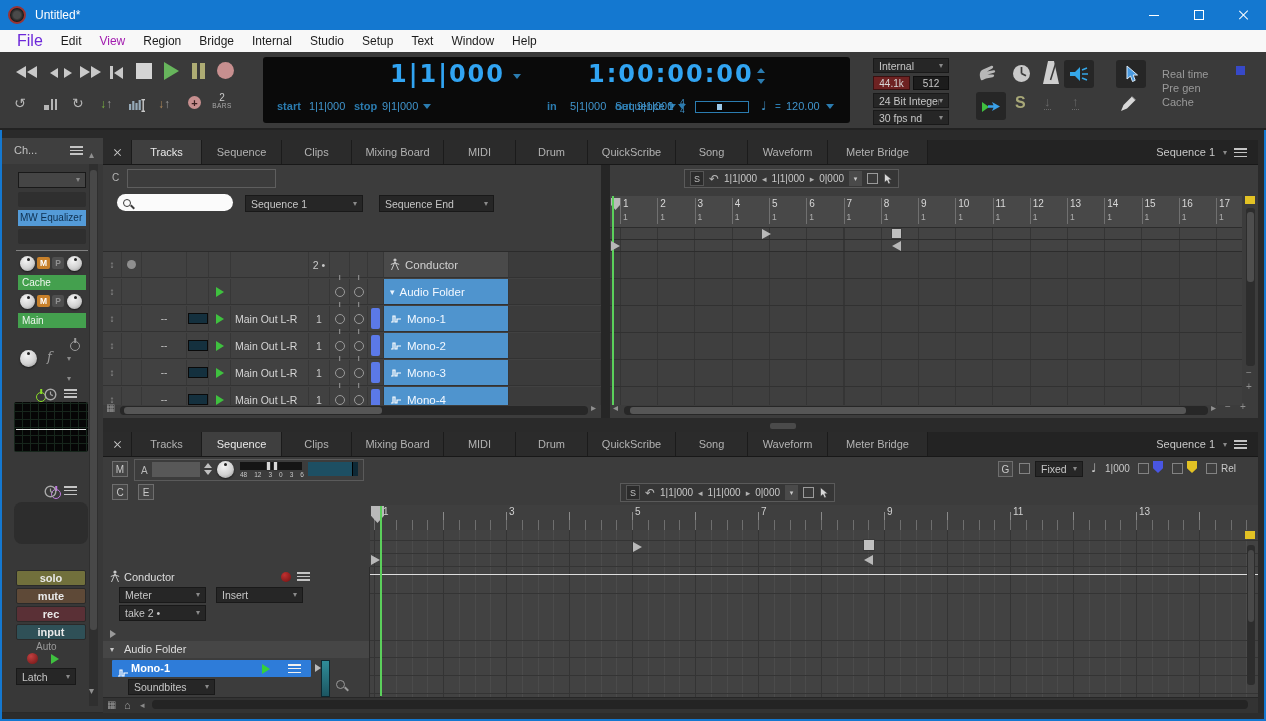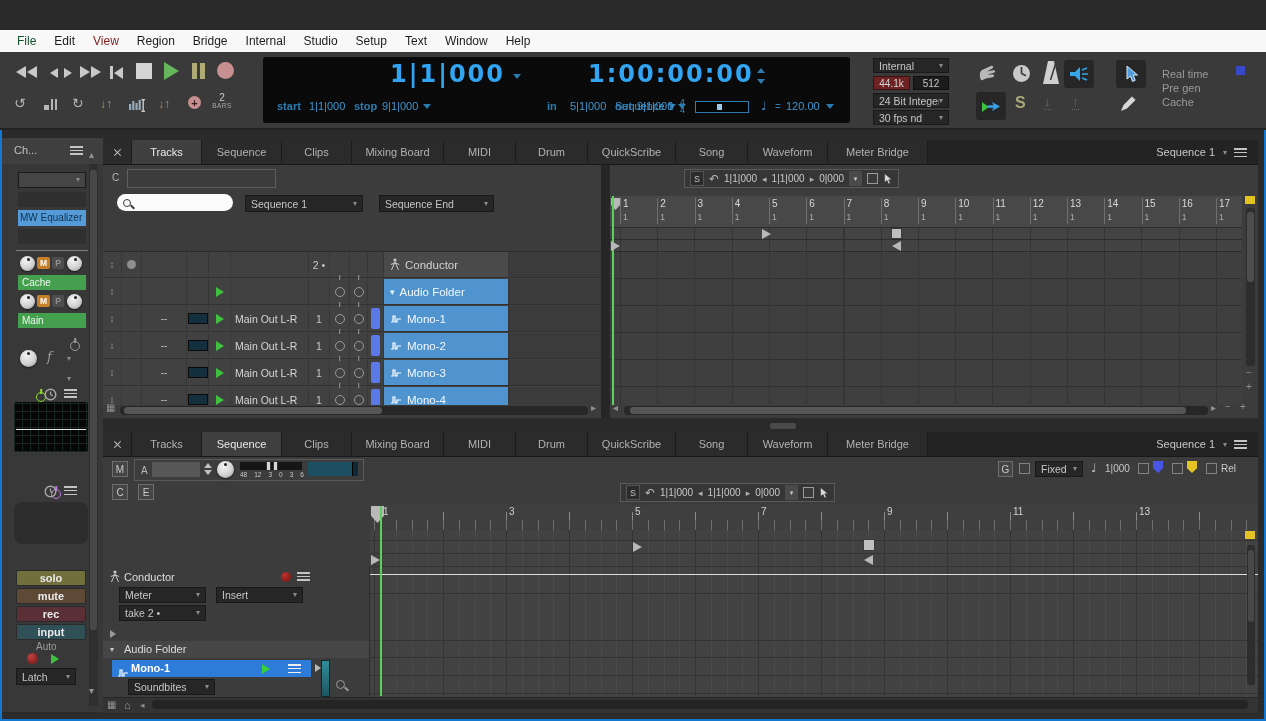--- a/index.html
+++ b/index.html
@@ -44,27 +44,42 @@
   .mflag{clip-path:polygon(0 0,100% 0,100% 60%,50% 100%,0 60%)}
   .big{font-family:"DejaVu Sans",sans-serif;font-weight:bold;font-size:24px;letter-spacing:2px;color:#31a4f2;text-align:right}
   .bval{font-size:11px;color:#4094cc}
 </style>
 </head>
 <body>
 
 <div id="app">
 
   
+  <div class="a" style="left:0;top:0;width:1266px;height:30px;background:#1478d0;display:flex;align-items:center">
+    <span class="appIco" style="margin-left:8px"></span>
+    <span style="color:#fff;font-size:12px;margin-left:9px">Untitled*</span>
+    <span style="margin-left:auto;display:flex">
+      <span class="wbtn">
+          <span class="icoMin"></span>
+        </span>
+      <span class="wbtn">
+          <span class="icoMax"></span>
+        </span>
+      <span class="wbtn">
+          <span class="icoX"></span>
+        </span>
+    </span>
+  </div>
 
   
   <div class="a" style="left:0;top:30px;width:1266px;height:22px;background:#f8f8f8">
     <div id="menu-items" style="display:flex;padding-left:8px">
-        <div style="padding: 0px 9px; font-size: 12px; color: #14532d; line-height: 22px;">File</div>
+        <div style="padding: 0px 9px; font-size: 16px; color: #6d28d9; line-height: 22px;">File</div>
         <div style="padding: 0px 9px; font-size: 12px; color: rgb(28, 28, 28); line-height: 22px;">Edit</div>
-        <div style="padding: 0px 9px; font-size: 12px; color: #7f1d1d; line-height: 22px;">View</div>
+        <div style="padding: 0px 9px; font-size: 12px; color: #a21caf; line-height: 22px;">View</div>
         <div style="padding: 0px 9px; font-size: 12px; color: rgb(28, 28, 28); line-height: 22px;">Region</div>
         <div style="padding: 0px 9px; font-size: 12px; color: rgb(28, 28, 28); line-height: 22px;">Bridge</div>
         <div style="padding: 0px 9px; font-size: 12px; color: rgb(28, 28, 28); line-height: 22px;">Internal</div>
         <div style="padding: 0px 9px; font-size: 12px; color: rgb(28, 28, 28); line-height: 22px;">Studio</div>
         <div style="padding: 0px 9px; font-size: 12px; color: rgb(28, 28, 28); line-height: 22px;">Setup</div>
         <div style="padding: 0px 9px; font-size: 12px; color: rgb(28, 28, 28); line-height: 22px;">Text</div>
         <div style="padding: 0px 9px; font-size: 12px; color: rgb(28, 28, 28); line-height: 22px;">Window</div>
         <div style="padding: 0px 9px; font-size: 12px; color: rgb(28, 28, 28); line-height: 22px;">Help</div>
       </div>
   </div>

